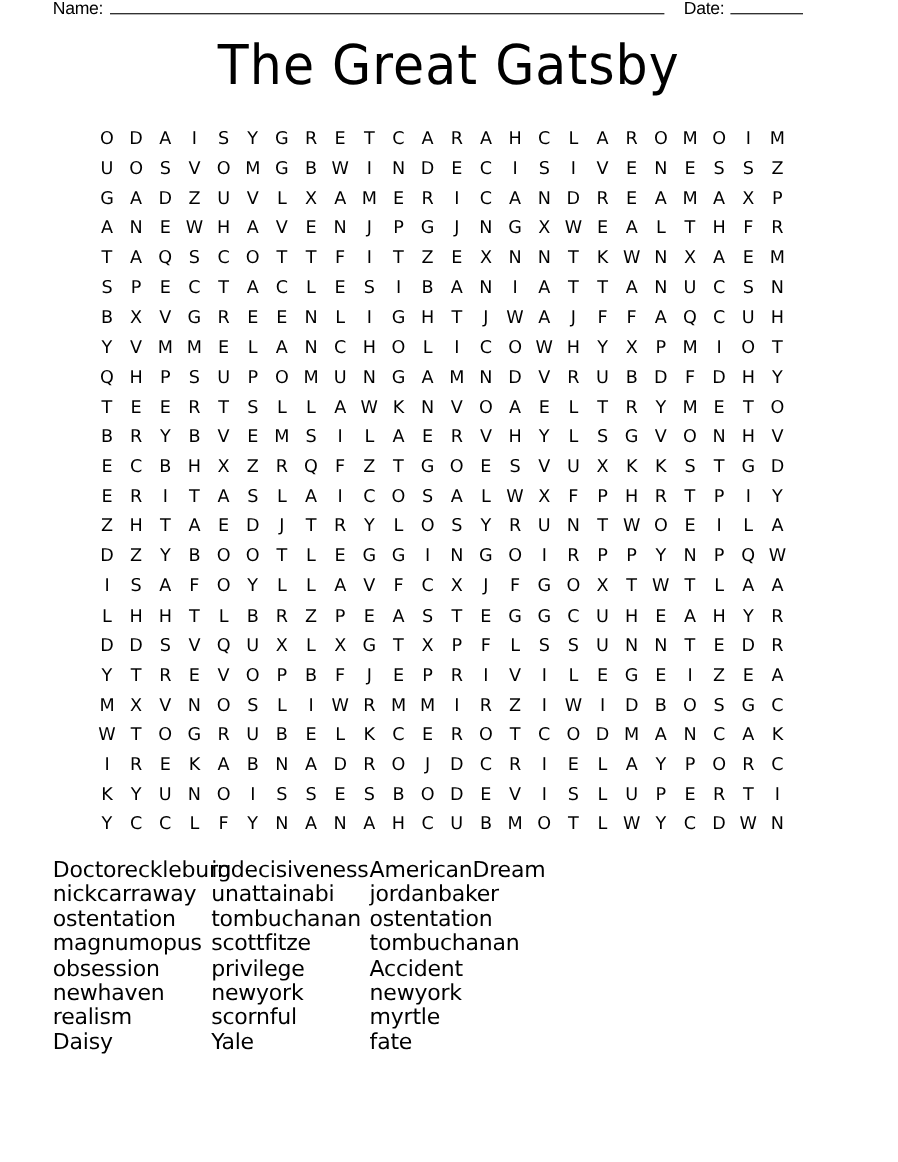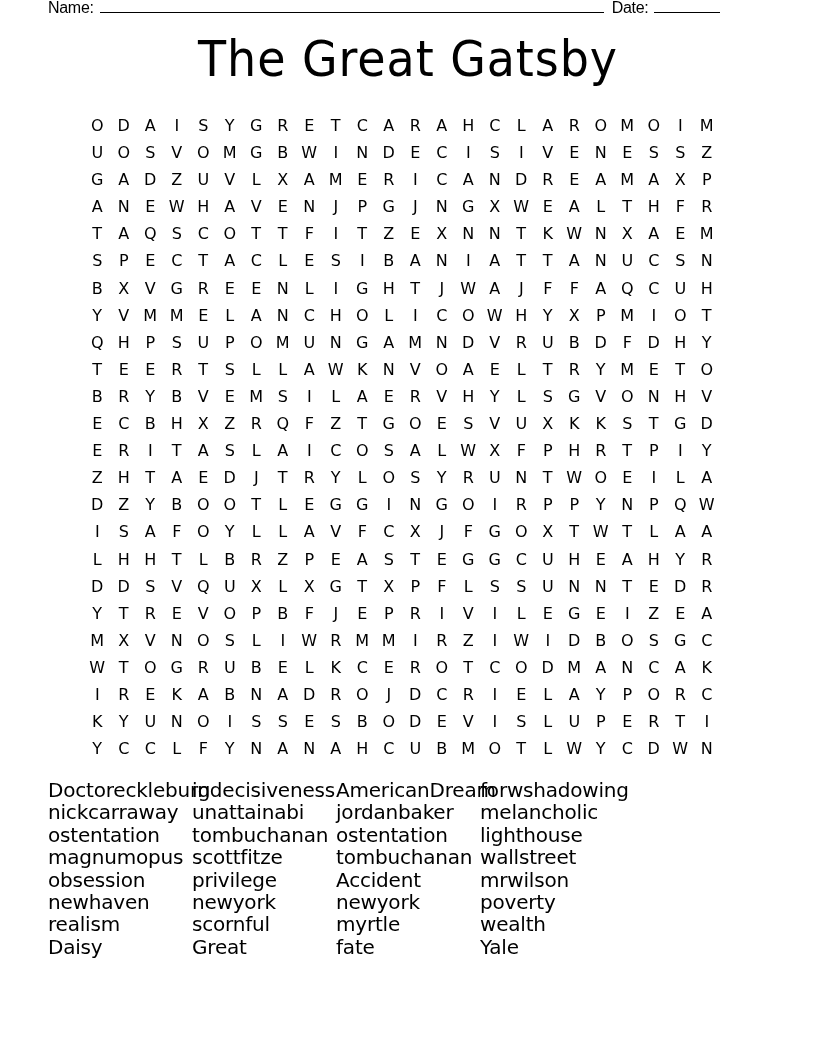--- a/index.html
+++ b/index.html
@@ -1,21 +1,21 @@
 <!DOCTYPE html>
 <html><head>
 <meta charset="utf-8">
 <style>
   html, body { margin: 0; padding: 0; background: #ffffff; }
   body { width: 816px; height: 1056px; position: relative; overflow: hidden; color: #000; }
   .header { position: absolute; top: -2px; left: 48px; font-family: "Liberation Sans", sans-serif; font-size: 16px; letter-spacing: -0.3px; white-space: nowrap; }
   .header .lbl { display: inline-block; }
   .header .line { display: inline-block; border-bottom: 1px solid #000; height: 14px; vertical-align: baseline; }
   .name-line { width: 504px; margin-left: 6px; }
-  .date-label { margin-left: 8px; }
+  .date-label { margin-left: 18px; }
   .date-line { width: 66px; margin-left: 6px; }
   .title { position: absolute; top: 30px; left: 0; width: 816px; text-align: center; font-family: "DejaVu Sans", sans-serif; font-size: 50px; font-weight: normal; letter-spacing: 1px; margin: 0; transform: scaleX(0.92); }
   .grid { position: absolute; top: 112px; left: 84px; display: grid; grid-template-columns: repeat(24, 26.5px); grid-auto-rows: 27.1px; font-family: "DejaVu Sans", sans-serif; font-size: 16px; }
   .cell { text-align: center; line-height: 27px; cursor: pointer; }
   .words { position: absolute; top: 779px; left: 48px; display: grid; grid-template-columns: repeat(5, 144px); font-family: "DejaVu Sans", sans-serif; font-size: 20px; letter-spacing: -0.2px; }
   .col { display: flex; flex-direction: column; }
   .word { line-height: 22.4px; white-space: nowrap; }
 </style>
 </head>
 <body>
@@ -617,35 +617,25 @@
       <div class="word">Daisy</div>
     </div>
     <div class="col">
       <div class="word">indecisiveness</div>
       <div class="word">unattainabi</div>
       <div class="word">tombuchanan</div>
       <div class="word">scottfitze</div>
       <div class="word">privilege</div>
       <div class="word">newyork</div>
       <div class="word">scornful</div>
-      <div class="word">Great</div>
+      <div class="word">Yale</div>
     </div>
     <div class="col">
       <div class="word">AmericanDream</div>
       <div class="word">jordanbaker</div>
       <div class="word">ostentation</div>
       <div class="word">tombuchanan</div>
       <div class="word">Accident</div>
       <div class="word">newyork</div>
       <div class="word">myrtle</div>
       <div class="word">fate</div>
     </div>
-    <div class="col">
-      <div class="word">forwshadowing</div>
-      <div class="word">melancholic</div>
-      <div class="word">lighthouse</div>
-      <div class="word">wallstreet</div>
-      <div class="word">mrwilson</div>
-      <div class="word">poverty</div>
-      <div class="word">wealth</div>
-      <div class="word">Yale</div>
-    </div>
   </div>
 
 </body></html>

